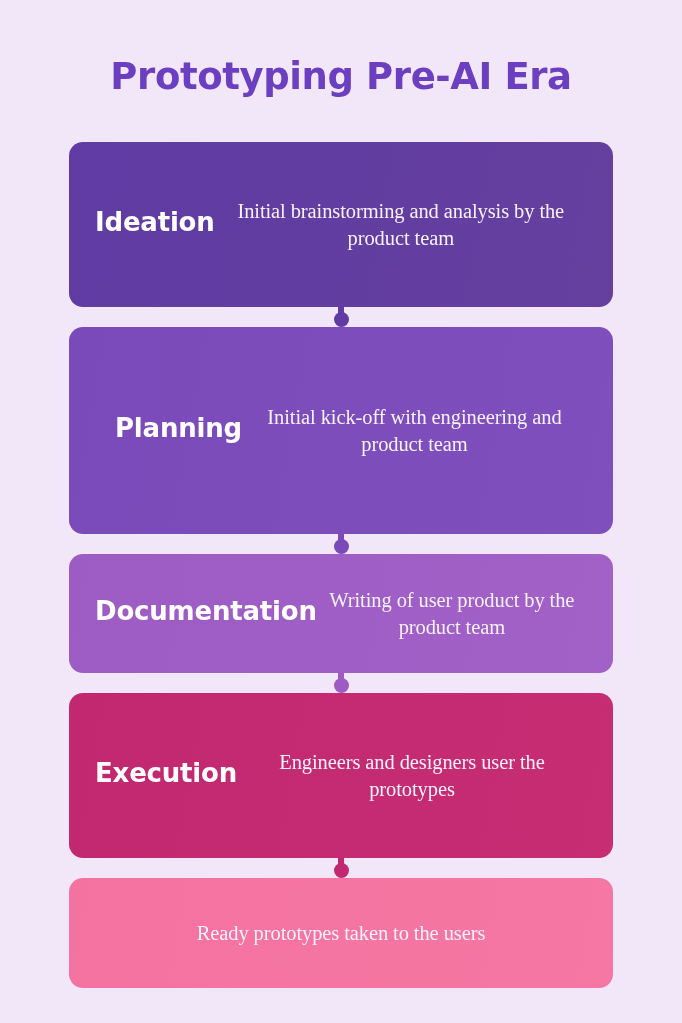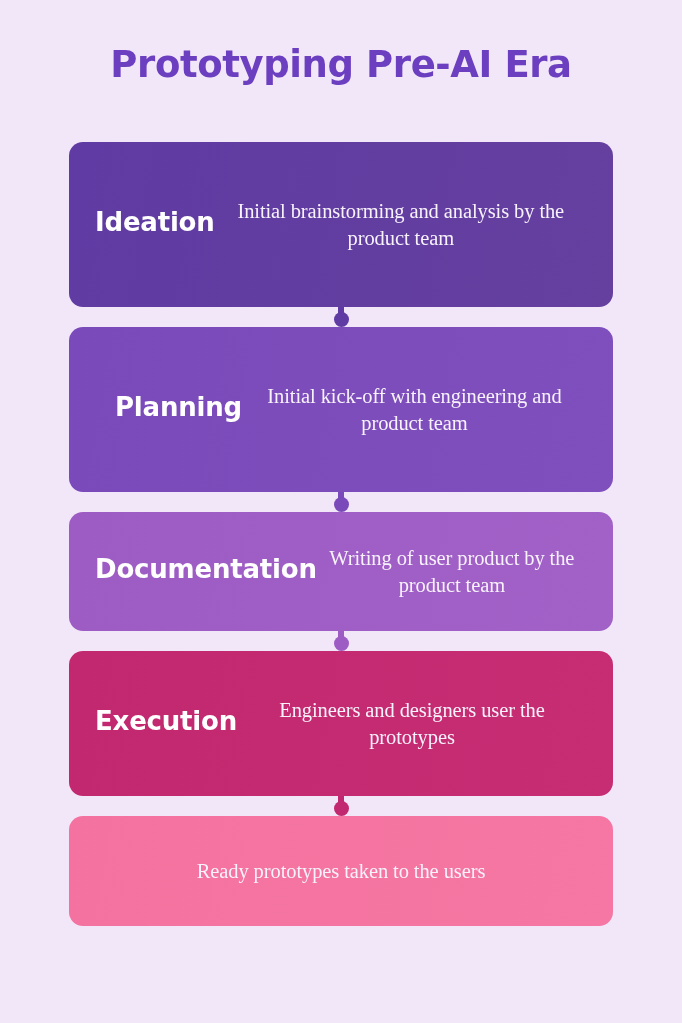--- a/index.html
+++ b/index.html
@@ -7,21 +7,21 @@
     width:682px; height:1023px;
     overflow:hidden;
   }
   body {
     background:#f2e6f9;
     font-family:"DejaVu Sans", sans-serif;
     position:relative;
   }
   #page-title {
     position:absolute;
-    top:43px; left:0; width:682px;
+    top:55px; left:0; width:682px;
     text-align:center;
     font-size:37px;
     font-weight:bold;
     letter-spacing:-0.4px;
     color:#6b3fbf;
     font-family:"DejaVu Sans", sans-serif;
   }
   #flow {
     position:absolute;
     top:142px; left:69px;
@@ -92,21 +92,21 @@
         <div class="card-desc">Initial brainstorming and analysis by the product team</div>
       </div>
       <div style="height: 20px; position: relative;">
         <div class="connector" style="top: 0px; height: 20px;">
           <div class="stem" style="background: rgb(95, 59, 163);"></div>
           <div class="dot" style="background: rgb(95, 59, 163);"></div>
         </div>
       </div>
     </div>
     <div class="step-wrap">
-      <div class="card" style="height: 165px; background: linear-gradient(100deg, rgb(122, 74, 186) 0%, rgb(127, 79, 189) 100%); padding-left: 46px;">
+      <div class="card" style="height: 207px; background: linear-gradient(100deg, rgb(122, 74, 186) 0%, rgb(127, 79, 189) 100%); padding-left: 46px;">
         <div class="card-title">Planning</div>
         <div class="card-desc">Initial kick-off with engineering and product team</div>
       </div>
       <div style="height: 20px; position: relative;">
         <div class="connector" style="top: 0px; height: 20px;">
           <div class="stem" style="background: rgb(122, 74, 186);"></div>
           <div class="dot" style="background: rgb(122, 74, 186);"></div>
         </div>
       </div>
     </div>
@@ -116,21 +116,21 @@
         <div class="card-desc">Writing of user product by the product team</div>
       </div>
       <div style="height: 20px; position: relative;">
         <div class="connector" style="top: 0px; height: 20px;">
           <div class="stem" style="background: rgb(157, 92, 196);"></div>
           <div class="dot" style="background: rgb(157, 92, 196);"></div>
         </div>
       </div>
     </div>
     <div class="step-wrap">
-      <div class="card" style="height: 145px; background: linear-gradient(100deg, rgb(194, 40, 111) 0%, rgb(198, 45, 115) 100%);">
+      <div class="card" style="height: 165px; background: linear-gradient(100deg, rgb(194, 40, 111) 0%, rgb(198, 45, 115) 100%);">
         <div class="card-title">Execution</div>
         <div class="card-desc">Engineers and designers user the prototypes</div>
       </div>
       <div style="height: 20px; position: relative;">
         <div class="connector" style="top: 0px; height: 20px;">
           <div class="stem" style="background: rgb(194, 40, 111);"></div>
           <div class="dot" style="background: rgb(194, 40, 111);"></div>
         </div>
       </div>
     </div>

